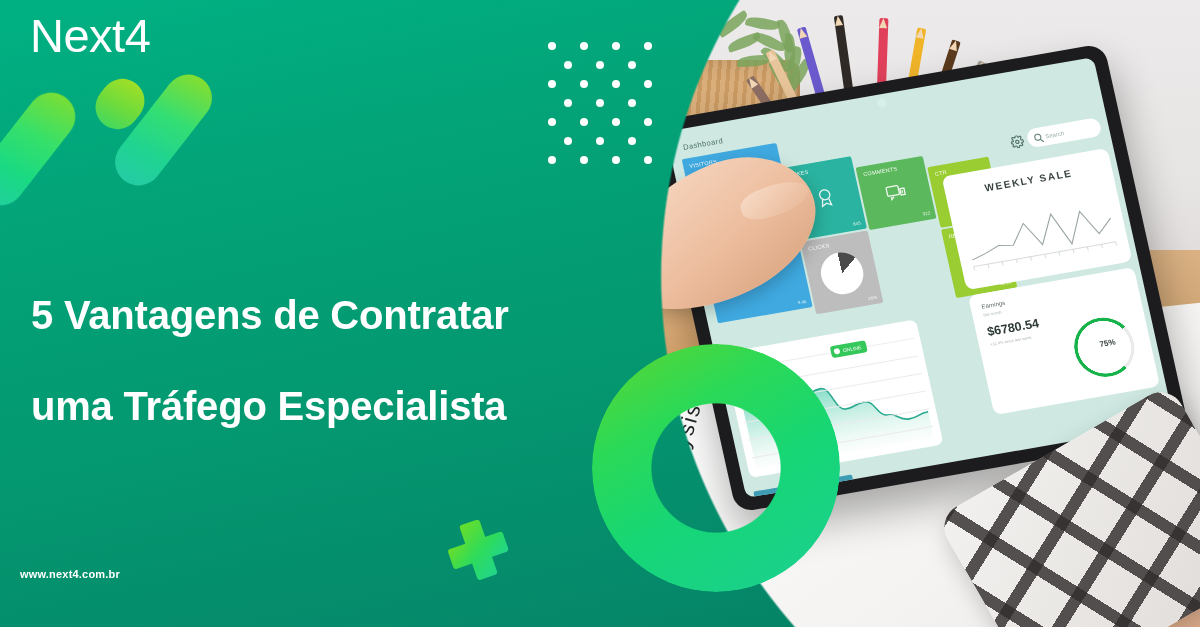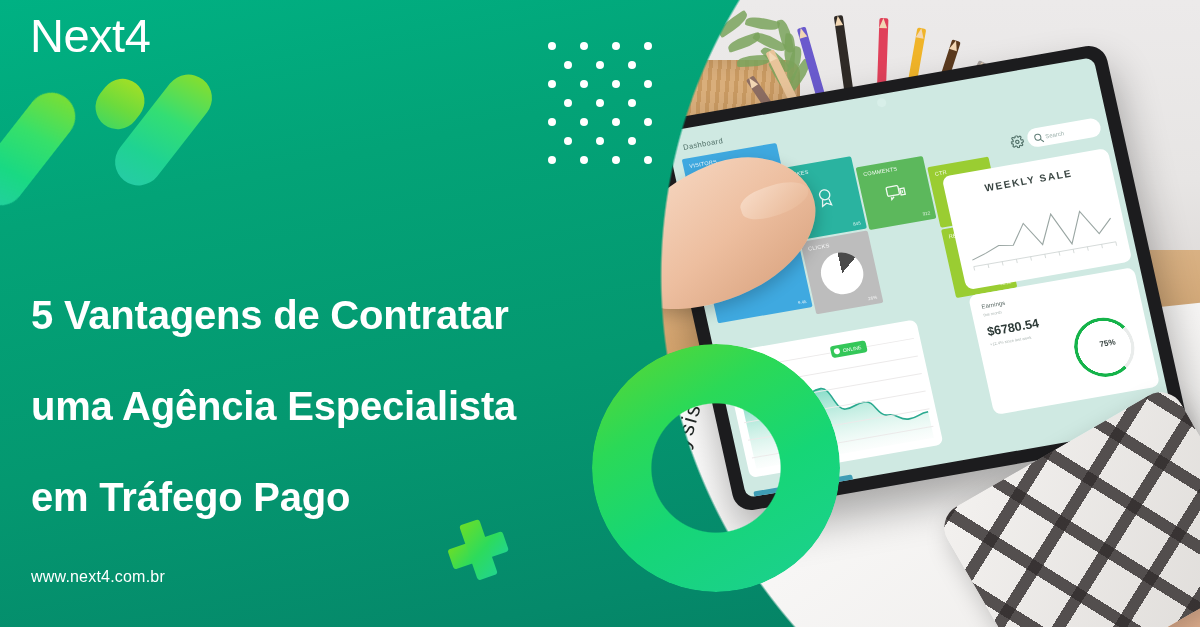--- a/index.html
+++ b/index.html
@@ -51,22 +51,22 @@
   
   .headline {
     position:absolute; left:31px; top:250px; width:640px;
     color:#ffffff; font-weight:700; font-size:40px; line-height:1.28;
     letter-spacing:-0.2px;
   }
   .headline .ln { display:block; white-space:nowrap;margin-top:40px; }
 
   
   .site-url {
-    position:absolute; left:31px; top:568px;
-    color:#ffffff; font-size:16px; font-weight:400; letter-spacing:0.2px;
+    position:absolute; left:20px; top:568px;
+    color:#ffffff; font-size:11px; font-weight:700; letter-spacing:0.2px;
   }
 
   
   .donut {
     position:absolute; left:592px; top:344px; width:248px; height:248px;
     border-radius:50%;
     background:
       radial-gradient(circle at 50% 50%, rgba(0,0,0,0) 0 36%, #00000000 36%),
       linear-gradient(150deg,#5fd62f 0%,#2bd957 30%,#16d676 58%,#1ccf92 100%);
     -webkit-mask:radial-gradient(circle at 50% 50%, transparent 0 36.5%, #000 37.2%);
@@ -261,22 +261,21 @@
       <span class="dot" style="left: 48px; top: 95px;"></span>
       <span class="dot" style="left: 80px; top: 95px;"></span>
       <span class="dot" style="left: 0px; top: 114px;"></span>
       <span class="dot" style="left: 32px; top: 114px;"></span>
       <span class="dot" style="left: 64px; top: 114px;"></span>
       <span class="dot" style="left: 96px; top: 114px;"></span>
     </div>
 
   <h1 class="headline">
     <span class="ln">5 Vantagens de Contratar</span>
-    <span class="ln">uma Agência Especialista</span>
-    <span class="ln">em Tráfego Pago</span>
+    <span class="ln">uma Tráfego Especialista</span>
   </h1>
 
   <div class="site-url">www.next4.com.br</div>
 
   <div class="photo">
     <div class="photo-inner">
 
       <div class="wall"></div>
       <div class="desk"></div>
       <div class="desk-wood"></div>

